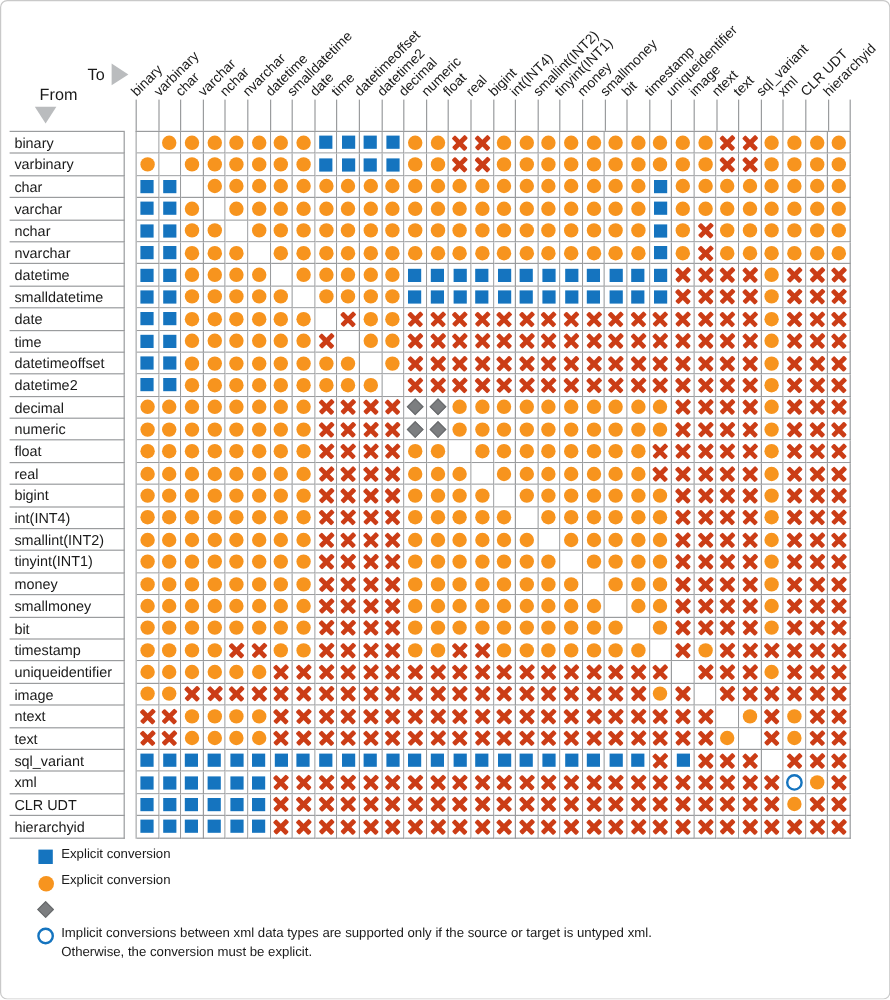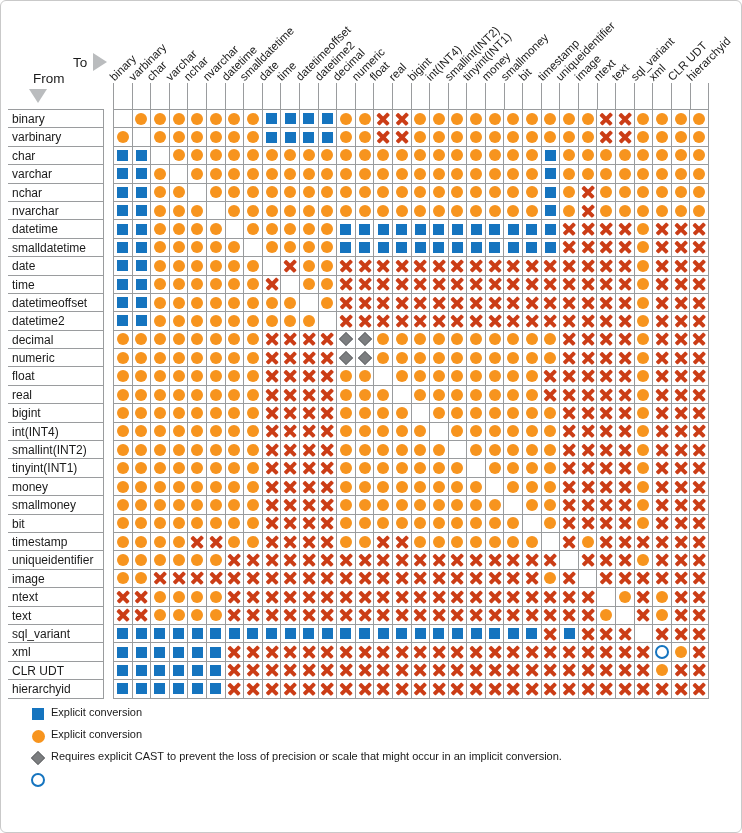--- a/index.html
+++ b/index.html
@@ -3192,21 +3192,22 @@
       <div class="legend-item">
         <span class="legend-icon">
           <span class="sym-circle"></span>
         </span>
         <span class="legend-text">Explicit conversion</span>
       </div>
       <div class="legend-item">
         <span class="legend-icon">
           <span class="sym-diamond"></span>
         </span>
-        <span class="legend-text">Requires explicit CAST to prevent the loss of precision or scale that might occur in an implicit conversion.</span>
       </div>
       <div class="legend-item">
         <span class="legend-icon">
           <span class="sym-open"></span>
         </span>
+        <span class="legend-text">Implicit conversions between xml data types are supported only if the source or target is untyped xml.
+Otherwise, the conversion must be explicit.</span>
       </div>
     </div>
 </div>
 
 </body></html>

